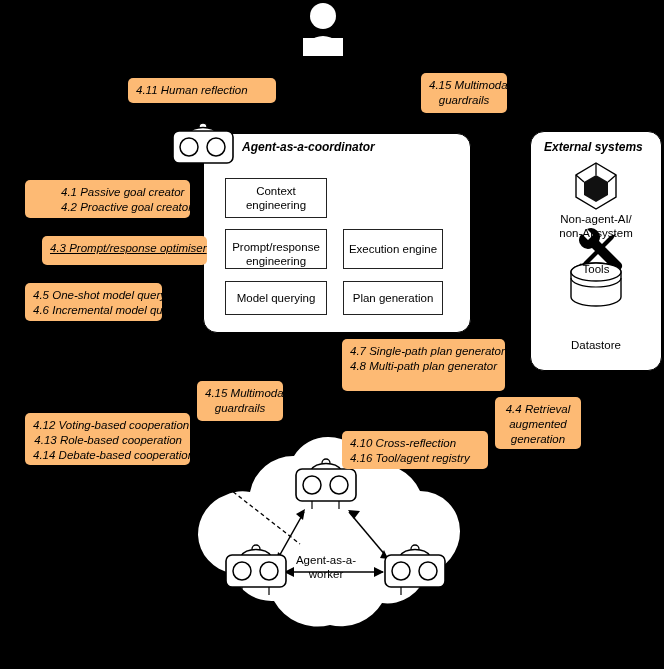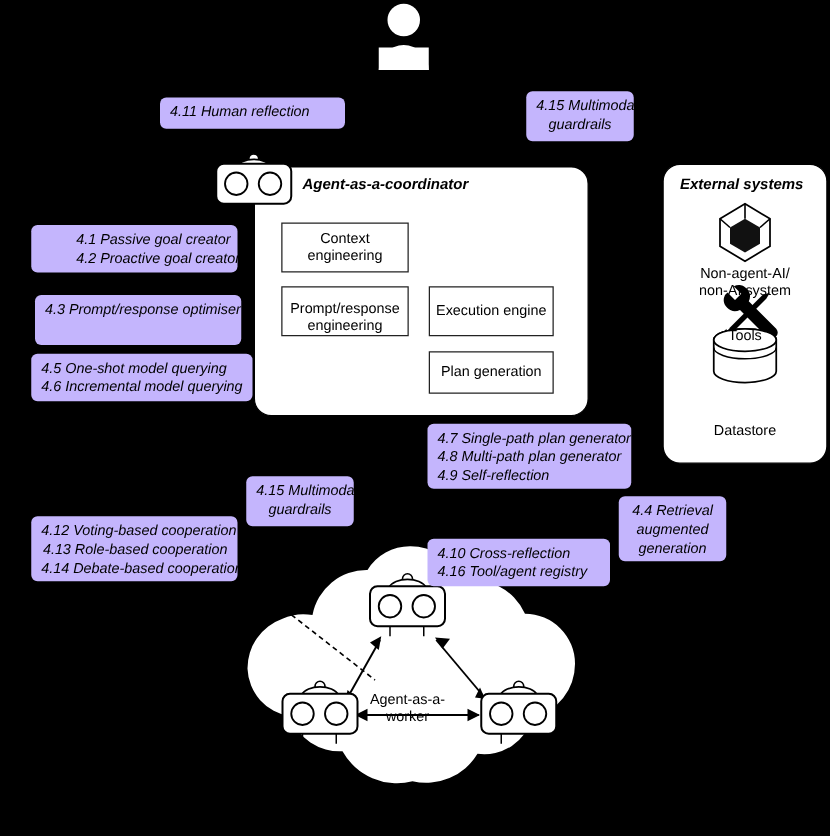--- a/index.html
+++ b/index.html
@@ -19,21 +19,21 @@
     position: absolute;
     left: 0;
     top: 0;
     width: 664px;
     height: 669px;
   }
 
   
   .anno {
     position: absolute;
-    background: #c4b5fd;
+    background: #fdba74;
     border-radius: 5px;
     color: #000;
     font-style: italic;
     font-size: 11.5px;
     line-height: 15px;
     box-sizing: border-box;
     padding: 5px 8px;
   }
   .anno .ln { display: block; white-space: nowrap; }
   .anno.center { text-align: center; }
@@ -183,20 +183,23 @@
     <span>
       <span>Prompt/response</span><br>
       <span>engineering</span>
     </span>
   </div>
 
   <div class="cap" style="left:343px; top:229px; width:100px; height:40px;">
     <span>Execution engine</span>
   </div>
 
+  <div class="cap" style="left:225px; top:281px; width:102px; height:34px;">
+    <span>Model querying</span>
+  </div>
 
   <div class="cap" style="left:343px; top:281px; width:100px; height:34px;">
     <span>Plan generation</span>
   </div>
 
   <div class="panel" style="left:530px; top:131px; width:132px; height:240px;"></div>
   <div class="panel-title" style="left:544px; top:140px;">External systems</div>
 
   <svg class="svgbox" width="664" height="669" viewBox="0 0 664 669">
 
@@ -285,33 +288,32 @@
   <div class="anno center" style="left:421px; top:73px; width:86px; height:40px;">
     <span class="ln">4.15 Multimodal</span>
     <span class="ln">guardrails</span>
   </div>
 
   <div class="anno" style="left:25px; top:180px; width:165px; height:38px;padding-left:36px;">
     <span class="ln">4.1 Passive goal creator</span>
     <span class="ln">4.2 Proactive goal creator</span>
   </div>
 
-  <div class="anno" style="left:28px; top:236px; width:165px; height:40px;">
+  <div class="anno" style="left:42px; top:236px; width:165px; height:29px;text-decoration:underline;">
     <span class="ln">4.3 Prompt/response optimiser</span>
   </div>
 
-  <div class="anno" style="left:25px; top:283px; width:177px; height:38px;">
+  <div class="anno" style="left:25px; top:283px; width:137px; height:38px;">
     <span class="ln">4.5 One-shot model querying</span>
     <span class="ln">4.6 Incremental model querying</span>
   </div>
 
   <div class="anno" style="left:342px; top:339px; width:163px; height:52px;">
     <span class="ln">4.7 Single-path plan generator</span>
     <span class="ln">4.8 Multi-path plan generator</span>
-    <span class="ln">4.9 Self-reflection</span>
   </div>
 
   <div class="anno center" style="left:197px; top:381px; width:86px; height:40px;">
     <span class="ln">4.15 Multimodal</span>
     <span class="ln">guardrails</span>
   </div>
 
   <div class="anno" style="left:25px; top:413px; width:165px; height:52px;text-align:right;">
     <span class="ln">4.12 Voting-based cooperation</span>
     <span class="ln">4.13 Role-based cooperation</span>

